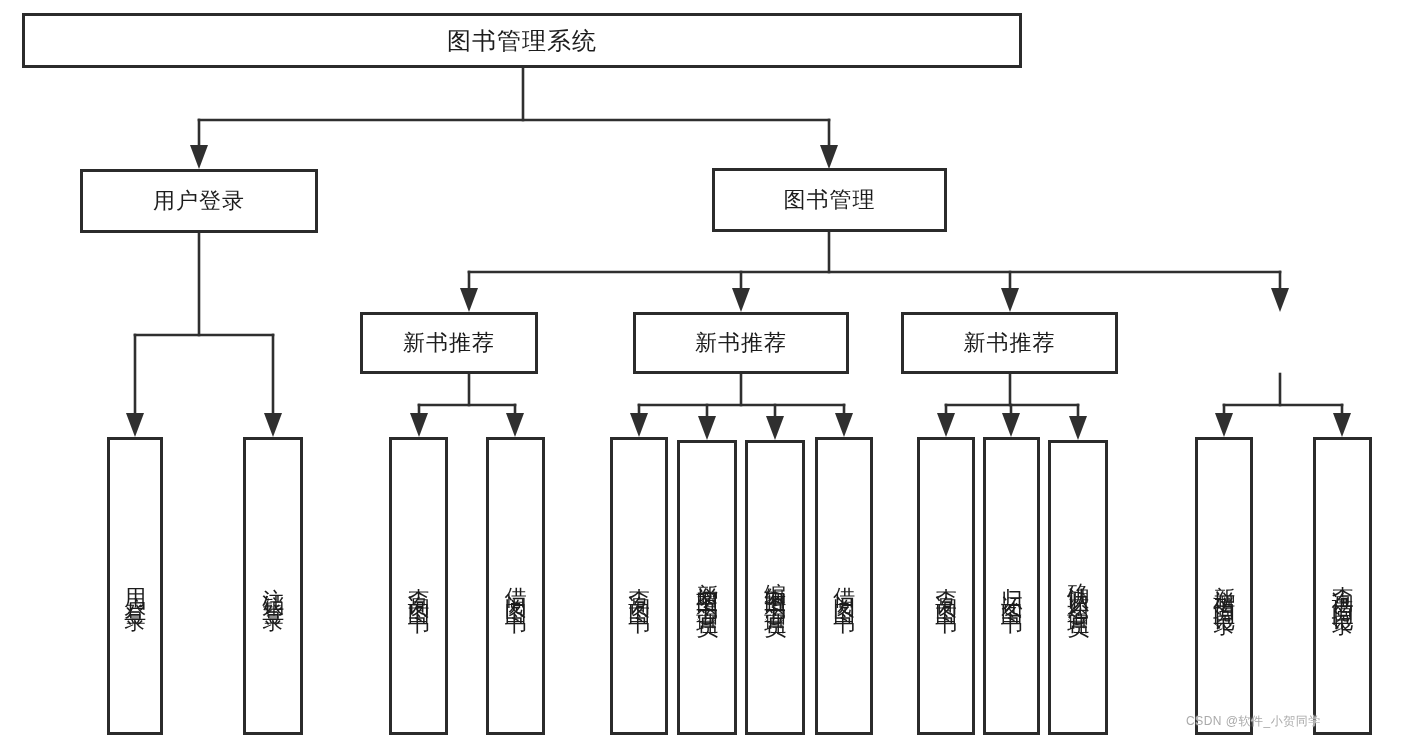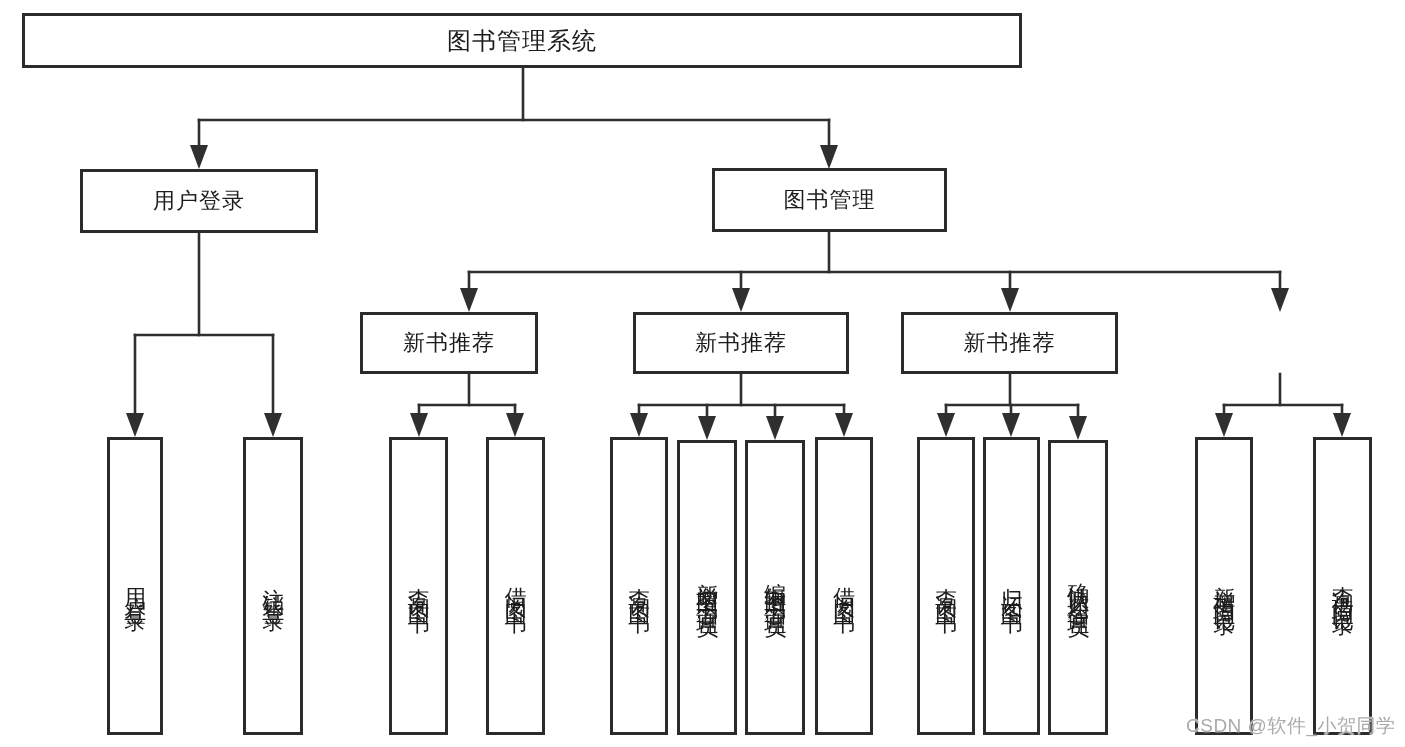--- a/index.html
+++ b/index.html
@@ -30,21 +30,21 @@
   #n-bb-query{left:610px;top:437px;width:58px;height:298px;}
   #n-bb-add{left:677px;top:440px;width:60px;height:295px;letter-spacing:5px;}
   #n-bb-edit{left:745px;top:440px;width:60px;height:295px;letter-spacing:5px;}
   #n-bb-borrow{left:815px;top:437px;width:58px;height:298px;}
   #n-cb-query{left:917px;top:437px;width:58px;height:298px;}
   #n-cb-return{left:983px;top:437px;width:57px;height:298px;}
   #n-cb-confirm{left:1048px;top:440px;width:60px;height:295px;letter-spacing:5px;}
   #n-br-add{left:1195px;top:437px;width:58px;height:298px;letter-spacing:6px;}
   #n-br-query{left:1313px;top:437px;width:59px;height:298px;letter-spacing:6px;}
   .watermark{
-    position:absolute;left:1186px;top:713px;z-index:9;font-size:19px;color:#aaaaaa;
+    position:absolute;left:1186px;top:713px;z-index:9;font-size:12px;color:#aaaaaa;
     letter-spacing:0.5px;text-shadow:0 0 2px #ffffff,0 0 1px #ffffff;white-space:nowrap;
   }
   line{stroke:#2f2f2f;stroke-width:2.6;stroke-linecap:square;}
   polygon{fill:#2f2f2f;}
 </style>
 </head>
 <body>
 
 <div class="stage">
 

